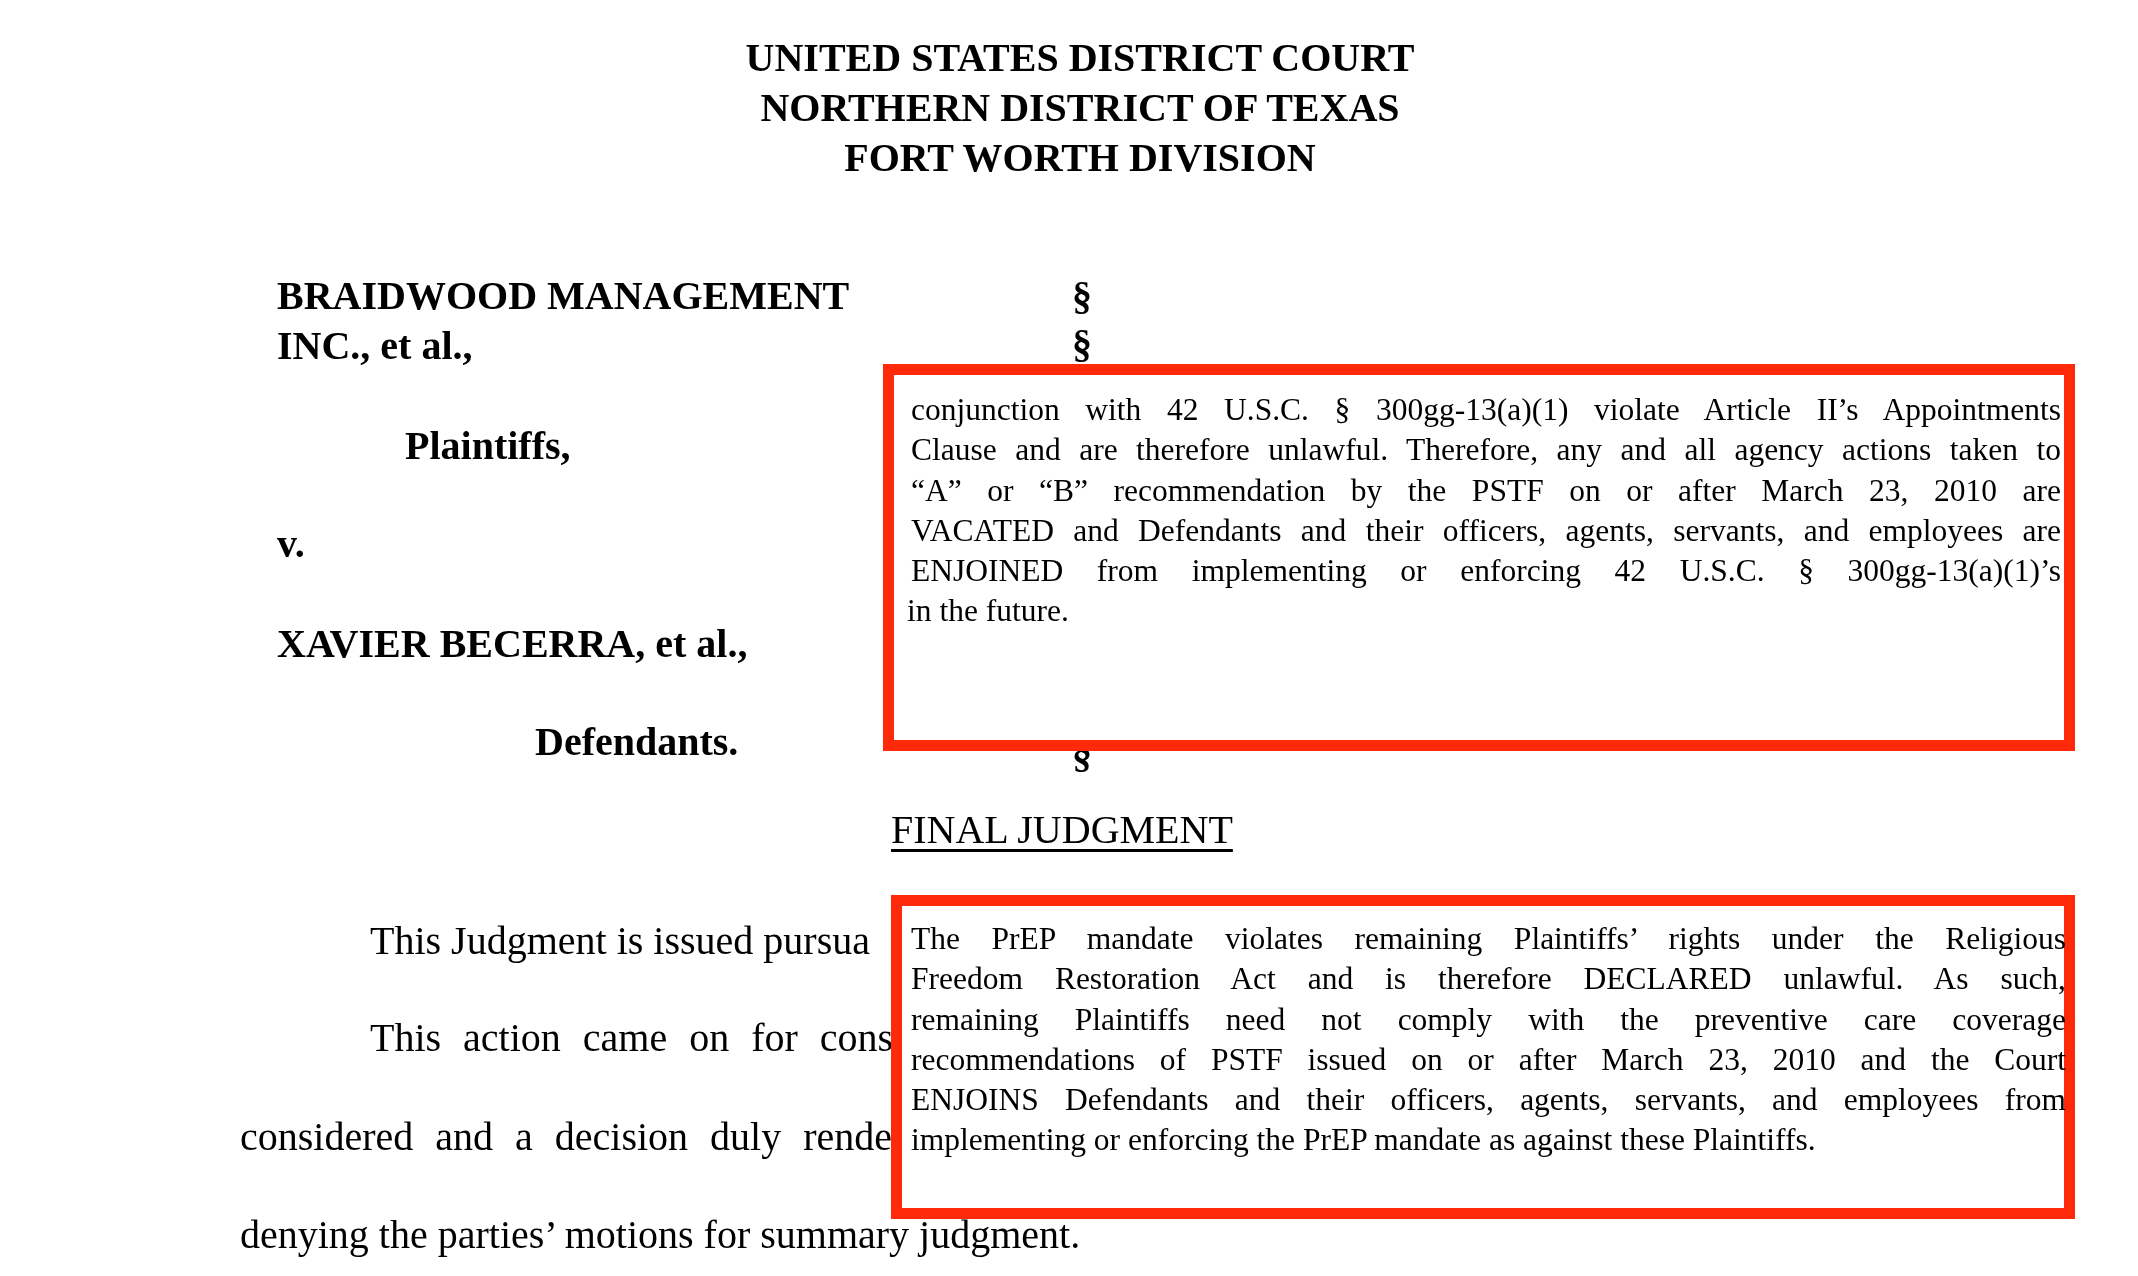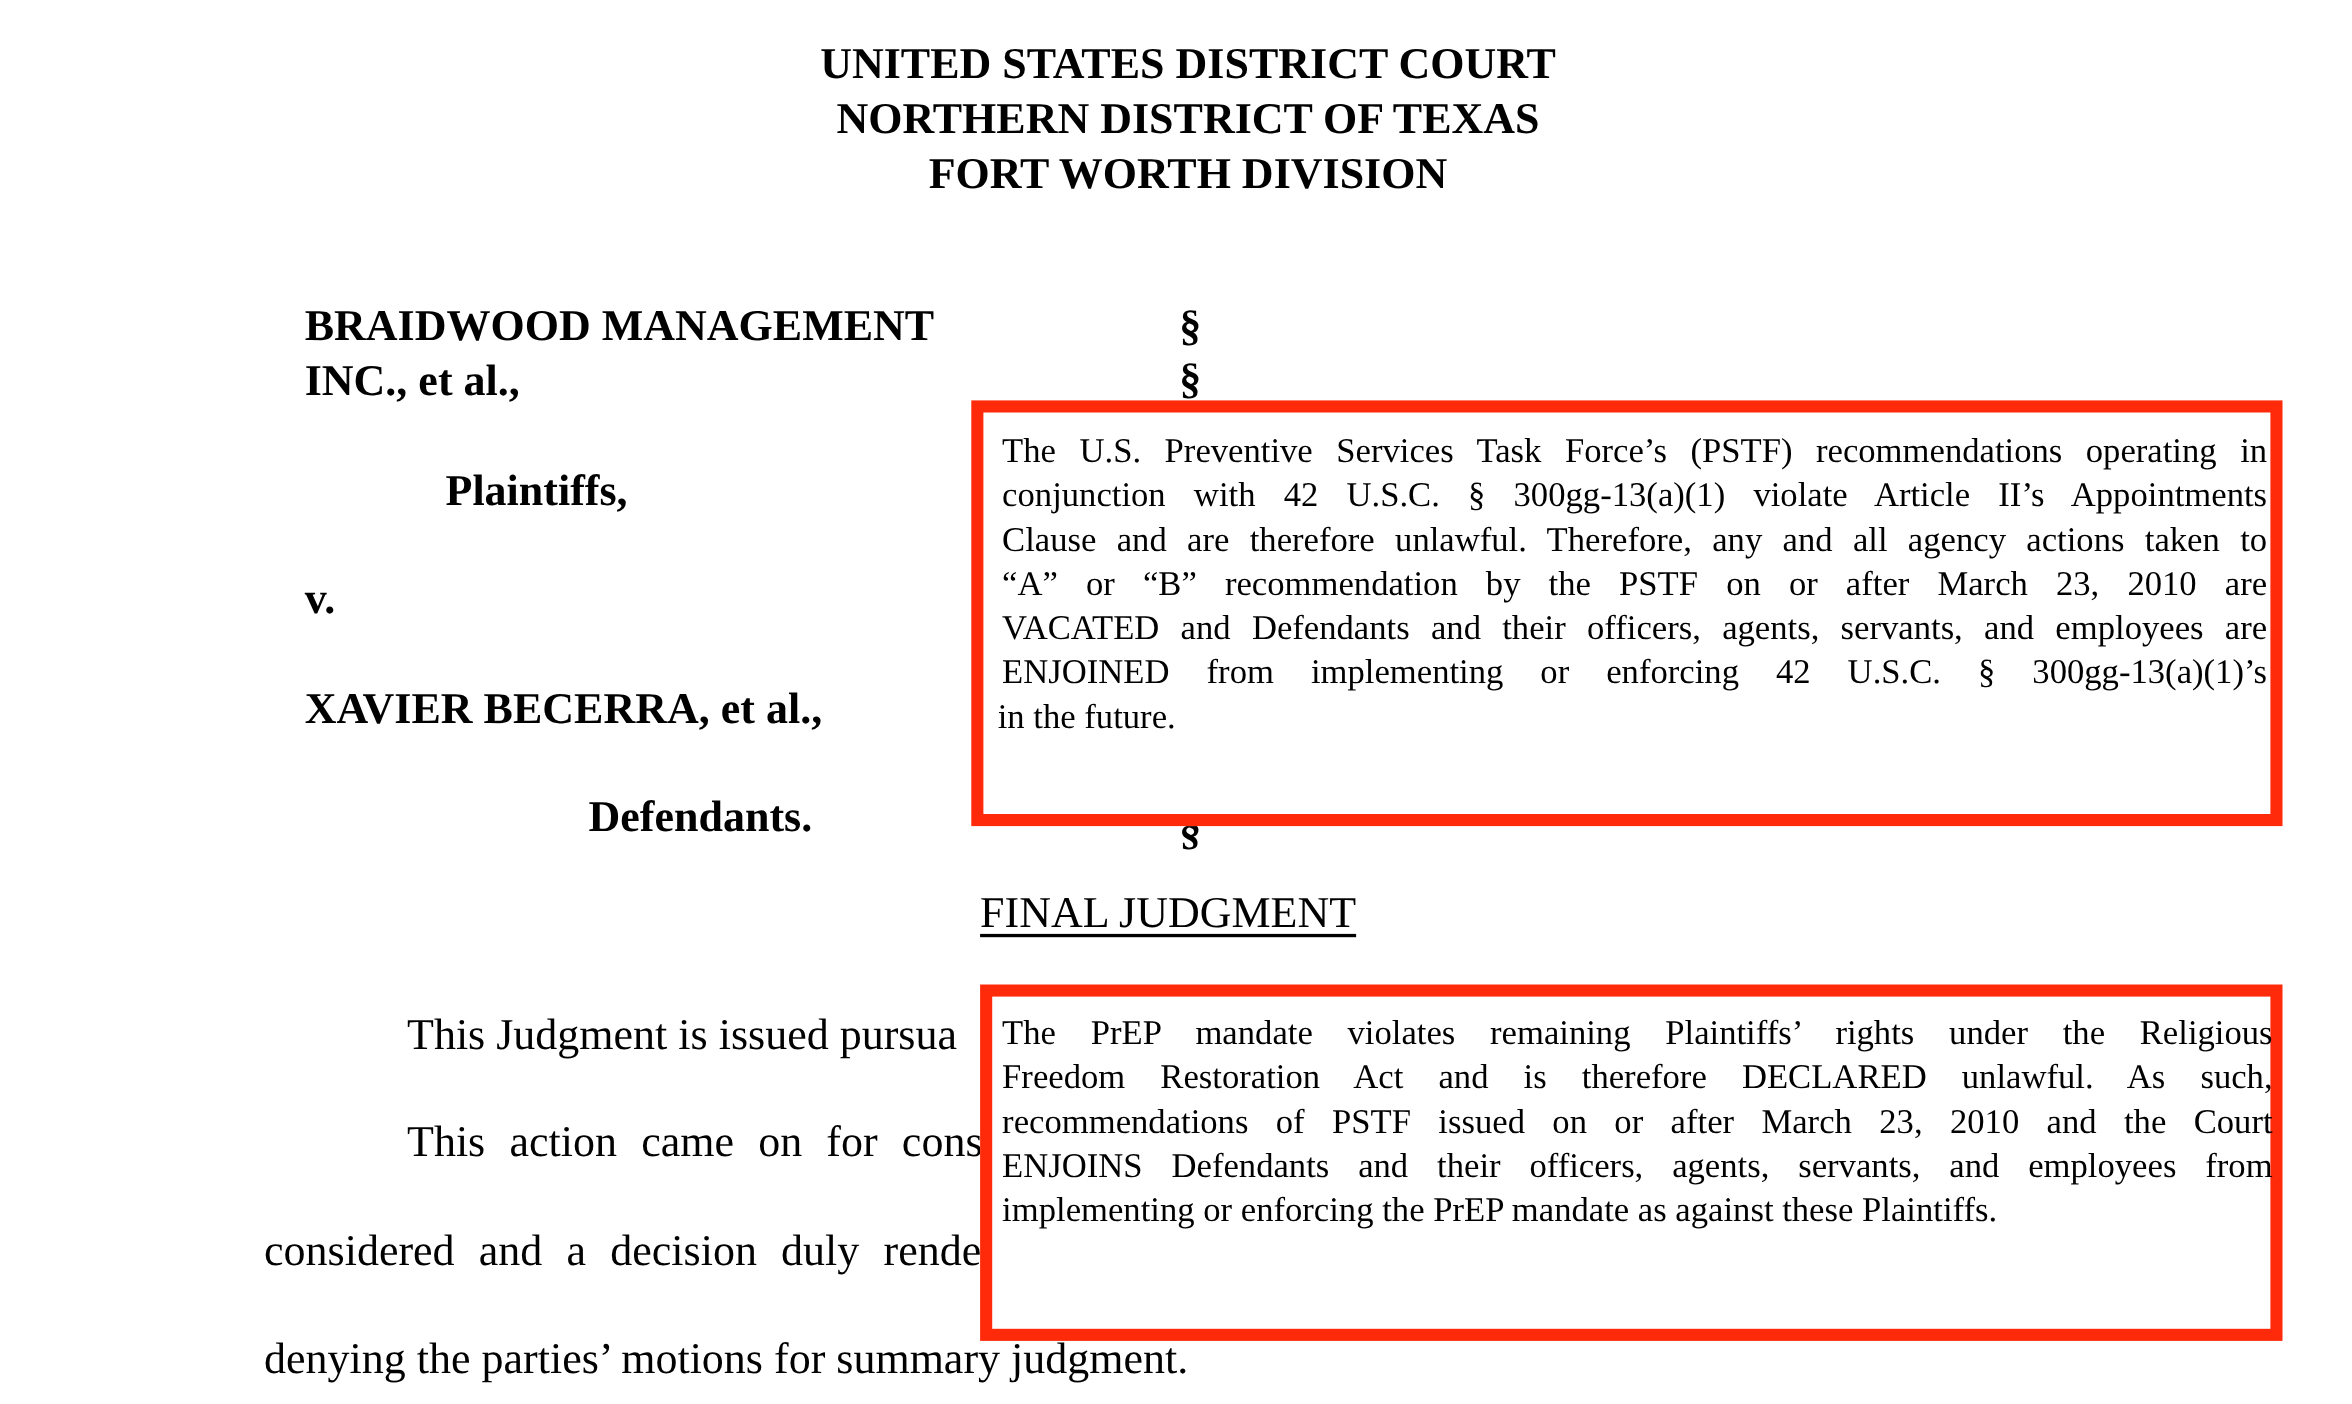--- a/index.html
+++ b/index.html
@@ -39,31 +39,31 @@
 
 <div class="abs title">FINAL JUDGMENT</div>
 
 <div class="abs body" style="left:370px; top:917px">This Judgment is issued pursua</div>
 <div class="abs body" style="left:370px; top:1014px; word-spacing:12px">This action came on for cons</div>
 <div class="abs body" style="left:240px; top:1113px; word-spacing:12px">considered and a decision duly rende</div>
 <div class="abs body" style="left:240px; top:1211px">denying the parties’ motions for summary judgment.</div>
 
 <div class="box" style="left:883px; top:364px; width:1192px; height:387px">
   <div class="box-text" style="position:absolute; left:17px; top:15px; width:1150px">
-    <span class="box-line">The U.S. Preventive Services Task Force’s (PSTF) recommendations operating in</span>
     <span class="box-line">conjunction with 42 U.S.C. § 300gg-13(a)(1) violate Article II’s Appointments</span>
     <span class="box-line">Clause and are therefore unlawful. Therefore, any and all agency actions taken to</span>
     <span class="box-line">“A” or “B” recommendation by the PSTF on or after March 23, 2010 are</span>
     <span class="box-line"><b>VACATED</b><span> and Defendants and their officers, agents, servants, and employees are</span></span>
     <span class="box-line"><b>ENJOINED</b><span> from implementing or enforcing 42 U.S.C. § 300gg-13(a)(1)’s</span></span>
     <span class="box-line last" style="margin-left:-4px">in the future.</span>
   </div>
 </div>
 
 <div class="box" style="left:891px; top:895px; width:1184px; height:324px">
   <div class="box-text" style="position:absolute; left:9px; top:13px; width:1155px">
     <span class="box-line">The PrEP mandate violates remaining Plaintiffs’ rights under the Religious</span>
     <span class="box-line"><span>Freedom Restoration Act and is therefore </span><b>DECLARED</b><span> unlawful. As such,</span></span>
+    <span class="box-line">remaining Plaintiffs need not comply with the preventive care coverage</span>
     <span class="box-line">recommendations of PSTF issued on or after March 23, 2010 and the Court</span>
     <span class="box-line"><b>ENJOINS</b><span> Defendants and their officers, agents, servants, and employees from</span></span>
     <span class="box-line last">implementing or enforcing the PrEP mandate as against these Plaintiffs.</span>
   </div>
 </div>
 
 </body></html>

